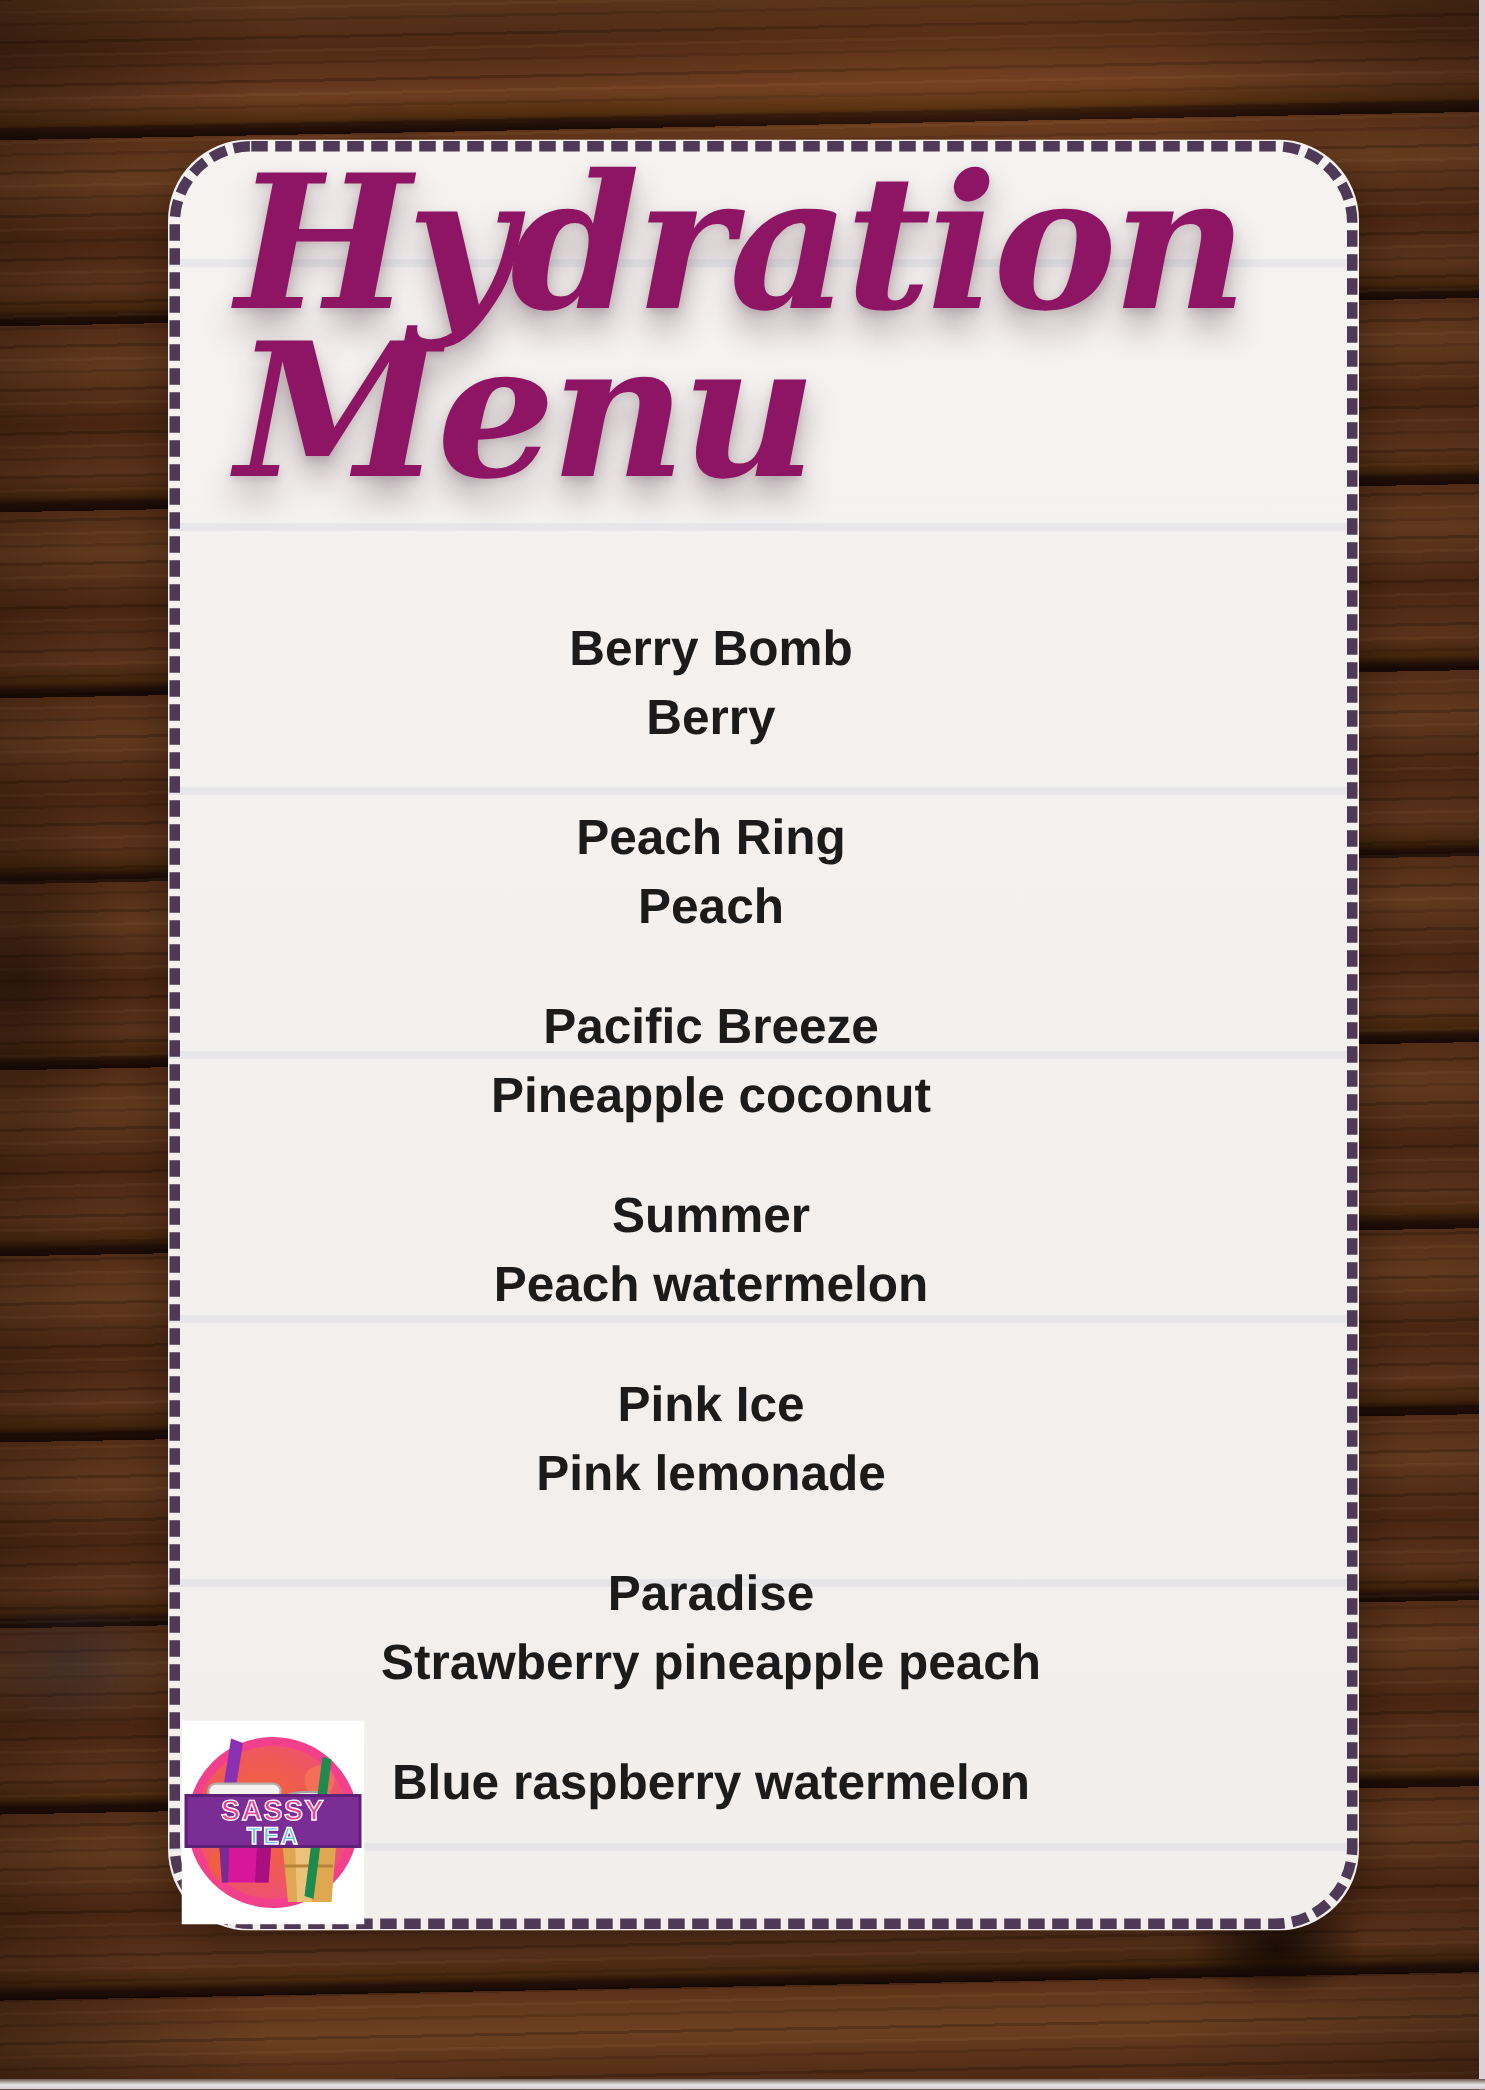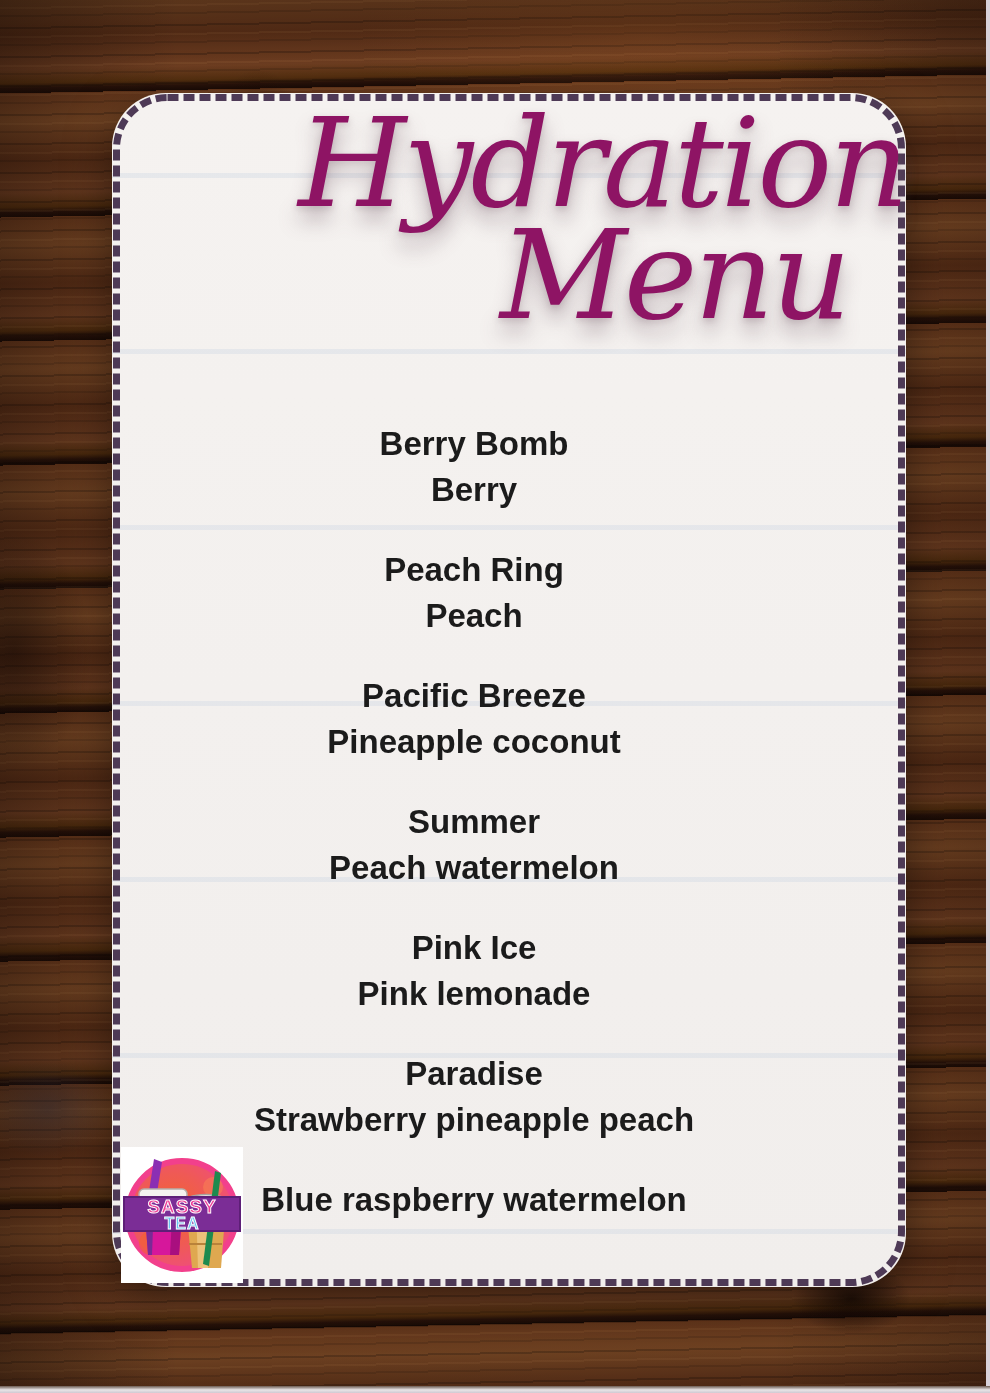--- a/index.html
+++ b/index.html
@@ -47,35 +47,35 @@
     background:
       repeating-linear-gradient(180deg,
         rgba(0,0,0,0) 0 80px, rgba(196,208,224,.30) 80px 85px, rgba(0,0,0,0) 85px 176px),
       linear-gradient(180deg,#f5f2f0,#f1eeec);
     box-shadow:0 12px 45px rgba(0,0,0,.5);
   }
   .dash-border{position:absolute;inset:0;pointer-events:none;}
 
   
   .title{
-    position:absolute;top:14px;left:0;right:0;text-align:right;
-    font-family:"DejaVu Serif",serif;font-style:italic;font-weight:normal;
+    position:absolute;top:14px;left:0;right:0;text-align:left;
+    font-family:"DejaVu Serif",serif;font-style:italic;font-weight:bold;
     color:#8e1464;letter-spacing:-3px;padding-left:45px;
   }
   .title-line{font-size:124px;line-height:112px;
     text-shadow:0 14px 20px rgba(115,92,104,.45), 0 3px 6px rgba(120,90,105,.25);}
   .title-line2{margin-right:58px;}
 
   
   .menu{
     position:absolute;top:316px;left:0;right:70px;
     color:#1b1b1b;font-weight:bold;text-align:center;
   }
   .menu-group{margin-top:34px;}
-  .menu-group:first-child{margin-top:12px;}
+  .menu-group:first-child{margin-top:0;}
   .menu-line{height:46px;line-height:46px;font-size:33px;letter-spacing:0;}
 
   
   .logo{position:absolute;left:9px;top:1054px;width:124px;height:136px;z-index:3;}
 </style>
 </head>
 <body>
 
 <div class="wood"></div>
 <div class="wood-shade"></div>

